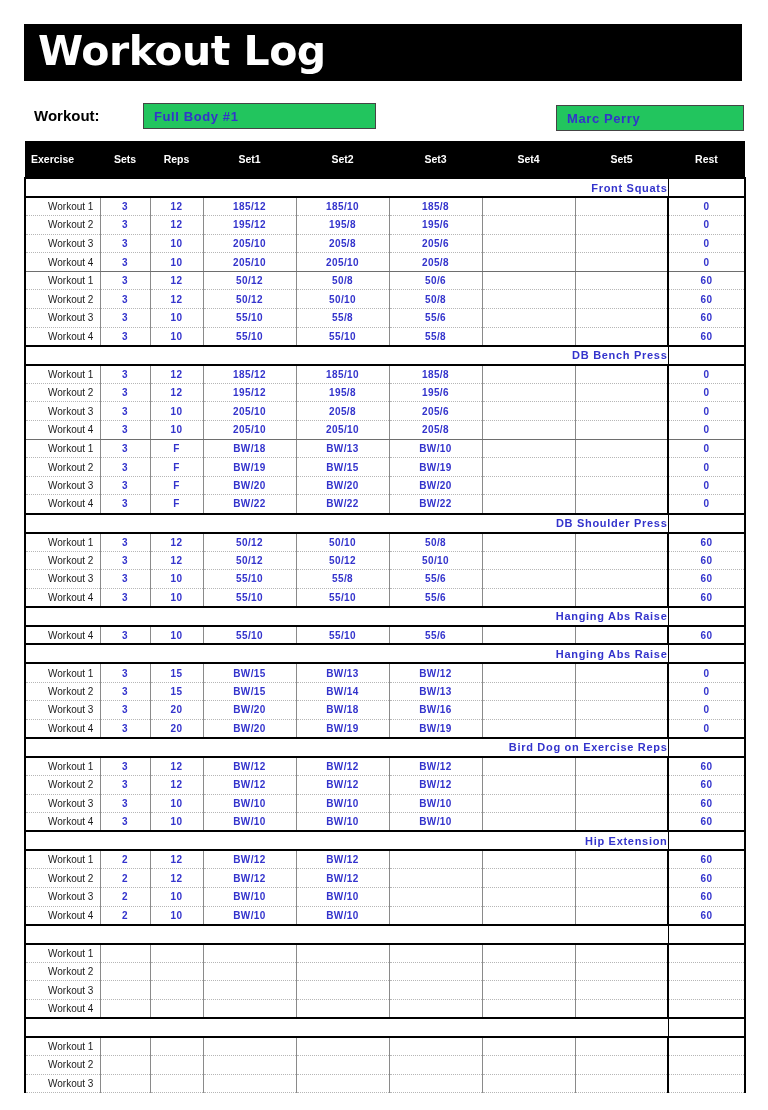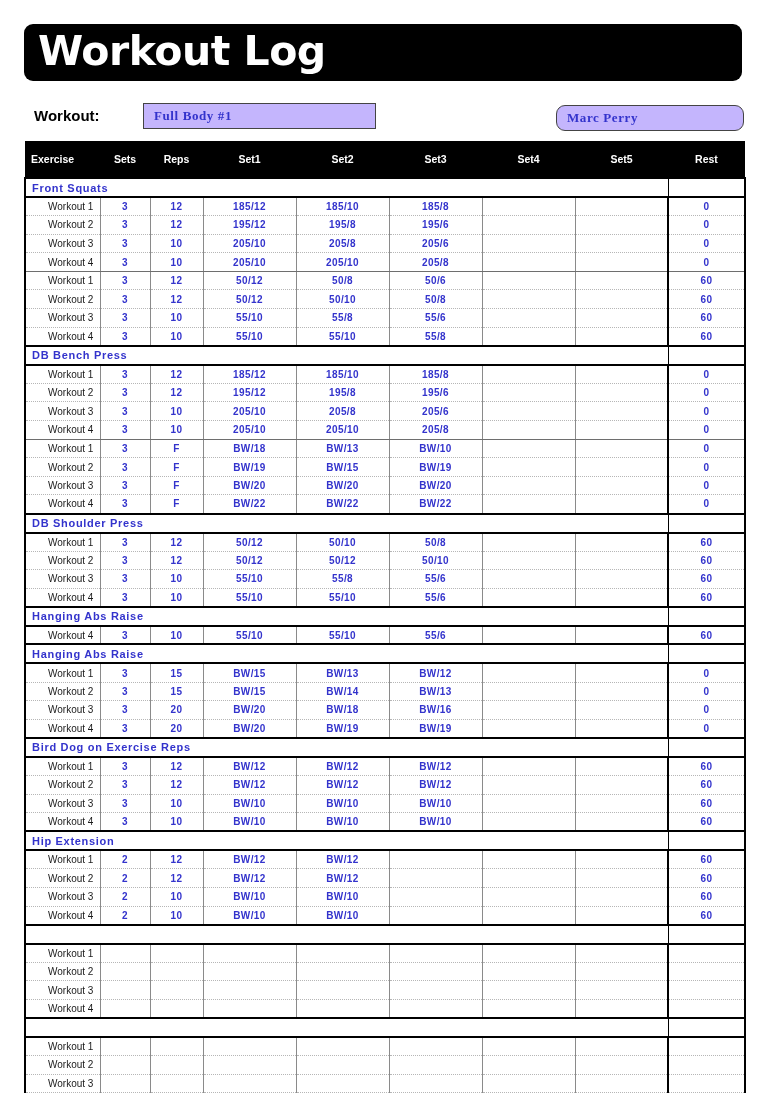--- a/index.html
+++ b/index.html
@@ -24,21 +24,20 @@
   
   .title-banner {
     position: absolute;
     left: 24px;
     top: 24px;
     width: 718px;
     height: 57px;
     background: #000000;
     display: flex;
     align-items: center;
-    border-radius: 9px;
   }
   .title-banner .title-text {
     color: #ffffff;
     font-family: "DejaVu Sans", sans-serif;
     font-weight: bold;
     font-size: 41px;
     line-height: 41px;
     letter-spacing: -0.5px;
     padding-left: 14px;
     margin-top: -3px;
@@ -66,43 +65,41 @@
   }
   .meta-label.name {
     left: 473px;
     top: 8px;
     font-size: 10.5px;
     margin-top: 28px;
   }
   .meta-field {
     position: absolute;
     border: 1.5px solid #444444;
-    background: #c4b5fd;
+    background: #22c55e;
     height: 26px;
     display: flex;
     align-items: center;
     padding-left: 10px;
-    font-family: Liberation Serif, serif;
   }
   .meta-field .meta-value {
     color: #3333cc;
     font-weight: bold;
     font-size: 13px;
     letter-spacing: 0.6px;
   }
   .meta-field.workout-field {
     left: 119px;
     top: 0px;
     width: 233px;
   }
   .meta-field.name-field {
     left: 532px;
     top: 2px;
     width: 188px;
-    border-radius: 9px;
   }
 
   
   .log-table {
     position: absolute;
     left: 24px;
     top: 141px;
     width: 720px;
     border-collapse: collapse;
     table-layout: fixed;
@@ -146,20 +143,21 @@
   
   tr.section-row td.section-title {
     border: 2px solid #000000;
     border-right: 1px solid #000000;
     color: #3333cc;
     font-weight: bold;
     font-size: 11px;
     letter-spacing: 0.7px;
     padding-left: 6px;
     height: 19px;
+    text-align: right;
   }
   tr.section-row td.section-rest {
     border: 2px solid #000000;
     border-left: 1px solid #000000;
     height: 19px;
   }
 
   tr.data-row td.cell-exercise {
     color: #1a1a1a;
     font-weight: normal;

